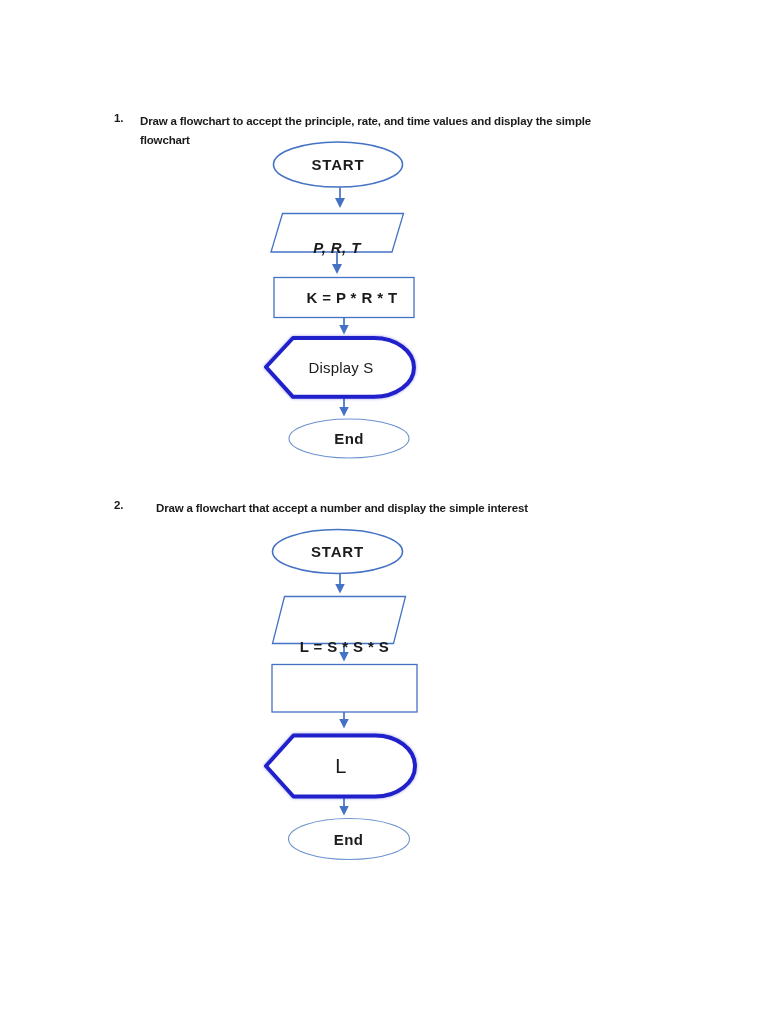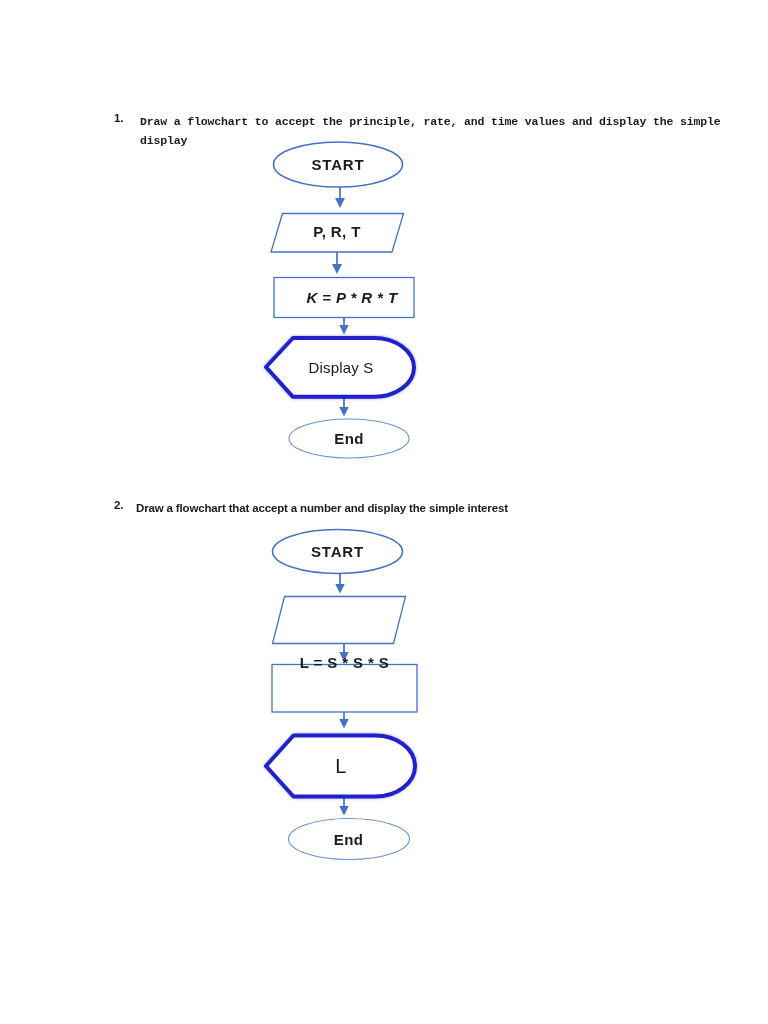--- a/index.html
+++ b/index.html
@@ -32,27 +32,27 @@
   .shape-label.startish{letter-spacing:.8px;}
   .shape-label.display-text{font-weight:normal;font-size:15px;letter-spacing:.2px;text-align:center;}
   .shape-label.display-text-big{font-weight:normal;font-size:20px;letter-spacing:.2px;}
 </style>
 </head>
 <body>
 
 <div class="page">
 
   <div class="q-number" style="left:114px;top:112px;">1.</div>
-  <div class="q-text" style="left:140px;top:112px;font-family:Liberation Mono, monospace;">
+  <div class="q-text" style="left:140px;top:112px;">
     <span>Draw a flowchart to accept the principle, rate, and time values and display the simple</span><br>
-    <span>display</span>
+    <span>flowchart</span>
   </div>
 
   <div class="q-number" style="left:114px;top:499px;">2.</div>
-  <div class="q-text" style="left:136px;top:499px;text-align:center;">
+  <div class="q-text" style="left:156px;top:499px;text-align:center;">
     <span>Draw a flowchart that accept a number and display the simple interest</span>
   </div>
 
   <svg class="flow" viewBox="0 0 768 1024">
     <defs>
       <marker id="ah" viewBox="0 0 10 10" refX="7" refY="5" markerWidth="10" markerHeight="10" markerUnits="userSpaceOnUse" orient="auto-start-reverse">
         <path d="M0,0 L10,5 L0,10 z" fill="#4472c4"></path>
       </marker>
     </defs>
 
@@ -73,23 +73,23 @@
     <path class="arrow" d="M344,797.5 V812.5" marker-end="url(#ah)"></path>
 
     <ellipse class="thin" cx="337.5" cy="551.5" rx="65" ry="22"></ellipse>
     <polygon class="thin2" points="284.5,596.5 405.5,596.5 393.5,643.5 272.5,643.5"></polygon>
     <rect class="thin2" x="272" y="664.5" width="145" height="47.5"></rect>
     <path class="display" d="M266,766 L293.5,735.5 L375,735.5 A 40 30.5 0 0 1 375,796.5 L293.5,796.5 Z"></path>
     <ellipse class="endline" cx="349" cy="839" rx="60.5" ry="20.5"></ellipse>
   </svg>
 
   <div class="shape-label startish" style="left:273px;top:142px;width:130px;height:45px;">START</div>
-  <div class="shape-label" style="left:271px;top:212px;width:132px;height:39px;">P, R, T</div>
-  <div class="shape-label" style="left:274px;top:277px;width:156px;height:41px;font-style:italic;">K = P * R * T</div>
+  <div class="shape-label" style="left:271px;top:228px;width:132px;height:39px;font-style:italic;">P, R, T</div>
+  <div class="shape-label" style="left:274px;top:277px;width:156px;height:41px;">K = P * R * T</div>
   <div class="shape-label display-text" style="left:278px;top:338px;width:126px;height:59px;">Display S</div>
   <div class="shape-label" style="left:289px;top:419px;width:120px;height:39px;">End</div>
 
   <div class="shape-label startish" style="left:272px;top:529px;width:131px;height:44px;">START</div>
-  <div class="shape-label" style="left:272px;top:644px;width:145px;height:36px;">L = S * S * S</div>
+  <div class="shape-label" style="left:272px;top:628px;width:145px;height:36px;">L = S * S * S</div>
   <div class="shape-label display-text-big" style="left:278px;top:735px;width:126px;height:62px;">L</div>
   <div class="shape-label" style="left:288px;top:818px;width:121px;height:42px;">End</div>
 
 </div>
 
 </body></html>

